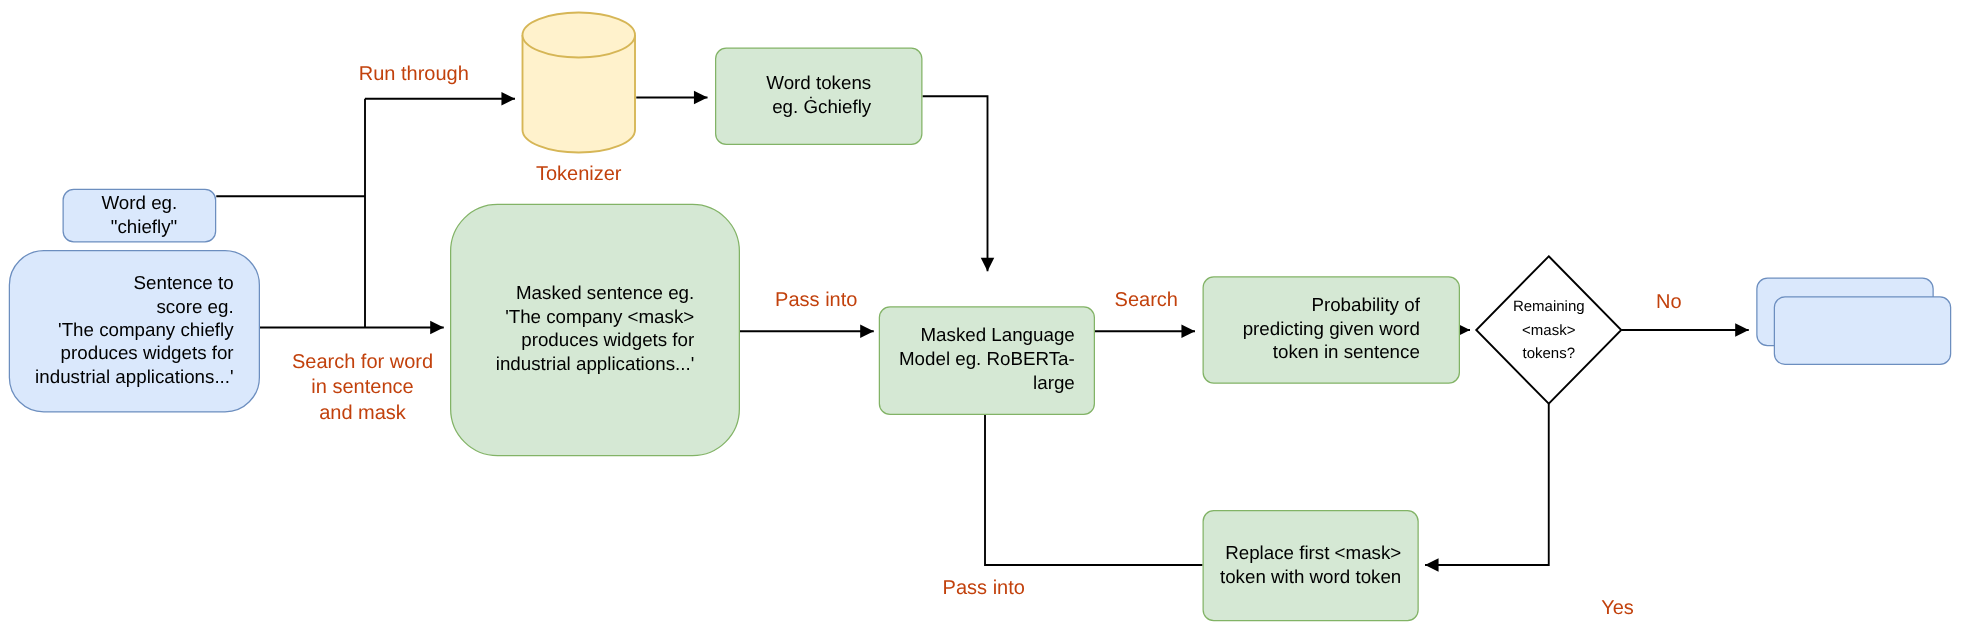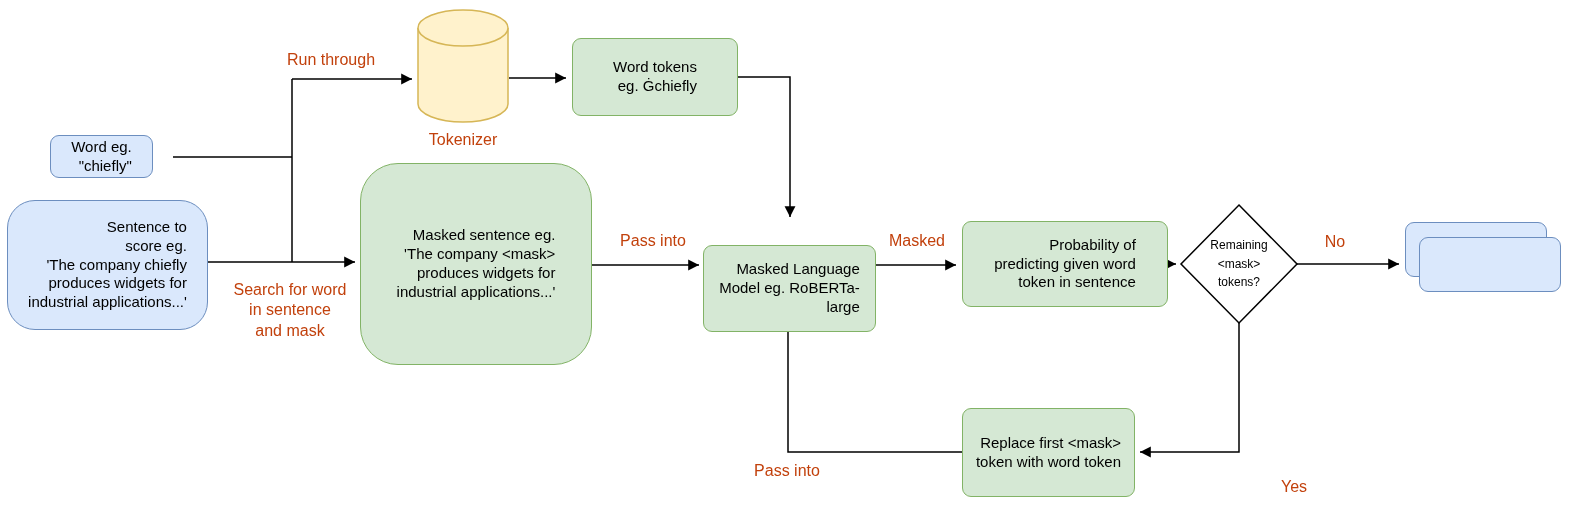--- a/index.html
+++ b/index.html
@@ -114,21 +114,21 @@
     <path d="M962,452 H788 V313" fill="none" stroke="#000000" stroke-width="1.5" marker-end="url(#arrow)"></path>
 
     <g>
       <path d="M418,28 v76 a45,18 0 0 0 90,0 v-76" fill="#fff2cc" stroke="#d6b656" stroke-width="1.5"></path>
       <ellipse cx="463" cy="28" rx="45" ry="18" fill="#fff2cc" stroke="#d6b656" stroke-width="1.5"></ellipse>
     </g>
 
     <polygon points="1239,205 1297,264 1239,323 1181,264" fill="#ffffff" stroke="#000000" stroke-width="1.5"></polygon>
   </svg>
 
-  <div class="node blue r8" style="left:50px; top:135px; width:103px; height:43px;">Word eg.
+  <div class="node blue r8" style="left:50px; top:151px; width:123px; height:43px;">Word eg.
 "chiefly"</div>
 
   <div class="node blue r28" style="left:7px; top:200px; width:201px; height:130px;">Sentence to
 score eg.
 'The company chiefly
 produces widgets for
 industrial applications...'</div>
 
   <div class="edge-label" style="left:393px; top:130px; width:140px;">Tokenizer</div>
 
@@ -159,21 +159,21 @@
   <div class="stack-box" style="left:1419px; top:237px; width:142px; height:55px;"></div>
 
   <div class="edge-label" style="left:281px; top:50px; width:100px;">Run through</div>
 
   <div class="edge-label" style="left:215px; top:280px; width:150px;">Search for word
 in sentence
 and mask</div>
 
   <div class="edge-label" style="left:603px; top:231px; width:100px;">Pass into</div>
 
-  <div class="edge-label" style="left:867px; top:231px; width:100px;">Masked</div>
+  <div class="edge-label" style="left:867px; top:231px; width:100px;">Search</div>
 
   <div class="edge-label" style="left:1285px; top:232px; width:100px;">No</div>
 
   <div class="edge-label" style="left:1244px; top:461px; width:100px;margin-top:16px;">Yes</div>
 
   <div class="edge-label" style="left:737px; top:461px; width:100px;">Pass into</div>
 
 </div>
 
 </body></html>

